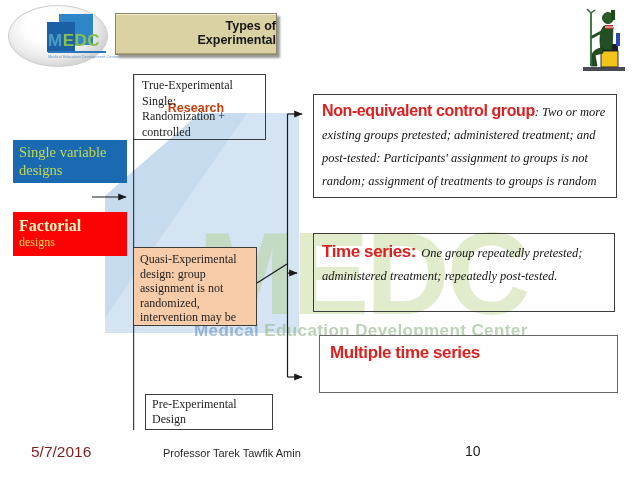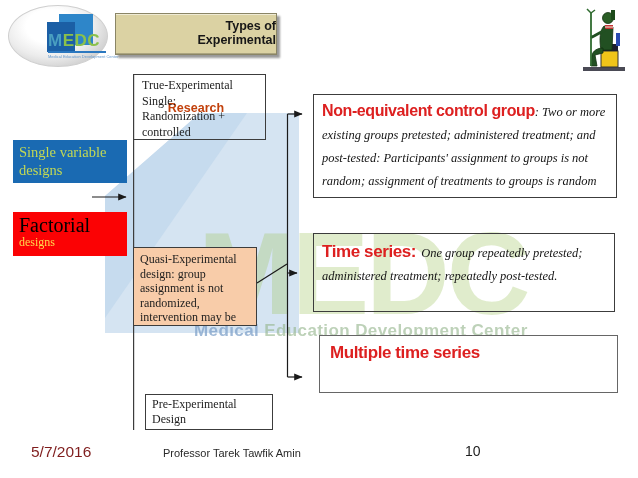--- a/index.html
+++ b/index.html
@@ -72,21 +72,21 @@
   .quasi{left:133px; top:247px; width:124px; height:79px; padding:4px 6px;
          font-size:12px; line-height:14.5px; background:#f8cca9;}
   .pre-exp{left:133px; top:394px; width:128px; height:36px; padding:2px 6px;
            font-size:12px; line-height:15px;margin-left:12px;}
 
   .single-var{left:13px; top:140px; width:114px; height:43px; background:#1a6ab2;
               padding:3px 0 12px 6px; font-family:"Liberation Serif",serif;
               font-size:14.5px; line-height:18px; color:#c2d854;}
   .factorial{left:13px; top:212px; width:114px; height:44px; background:#fb0204;
              padding:4px 0 0 6px; font-family:"Liberation Serif",serif;}
-  .factorial .big{display:block; font-size:20px; line-height:19px; color:#000000;}
+  .factorial .big{display:block; font-size:16px; line-height:19px; color:#fef9c3;font-weight:bold;}
   .factorial .small{display:block; font-size:12px; line-height:14px; color:#ffd94e;}
 
   .non-equiv{left:313px; top:94px; width:304px; height:104px; padding:5px 6px 5px 8px;}
   .time-series{left:313px; top:233px; width:302px; height:79px; padding:7px 8px;}
   .multiple{left:319px; top:335px; width:299px; height:58px; padding:7px 10px;
             background:#ffffff; border:1.4px solid #666;}
 
   .red-head{font-family:"Liberation Sans",sans-serif; font-weight:bold;
             color:#dd2020; font-size:16px; letter-spacing:-0.4px;}
   .italic-body{font-family:"Liberation Serif",serif; font-style:italic;

